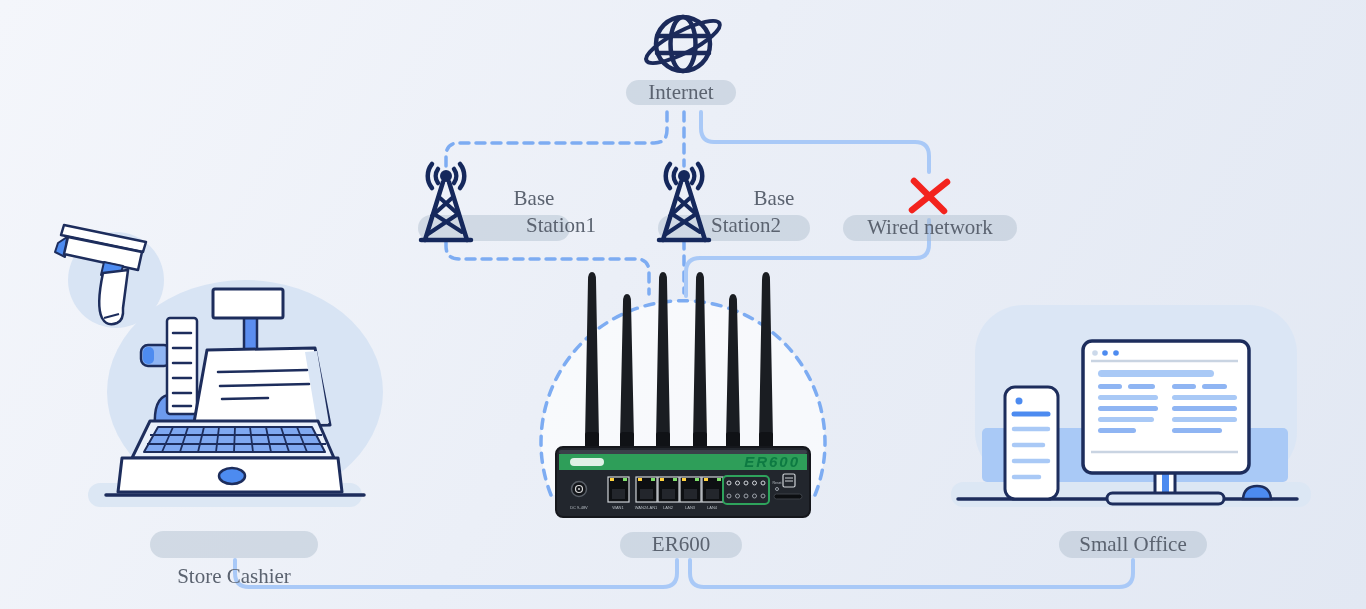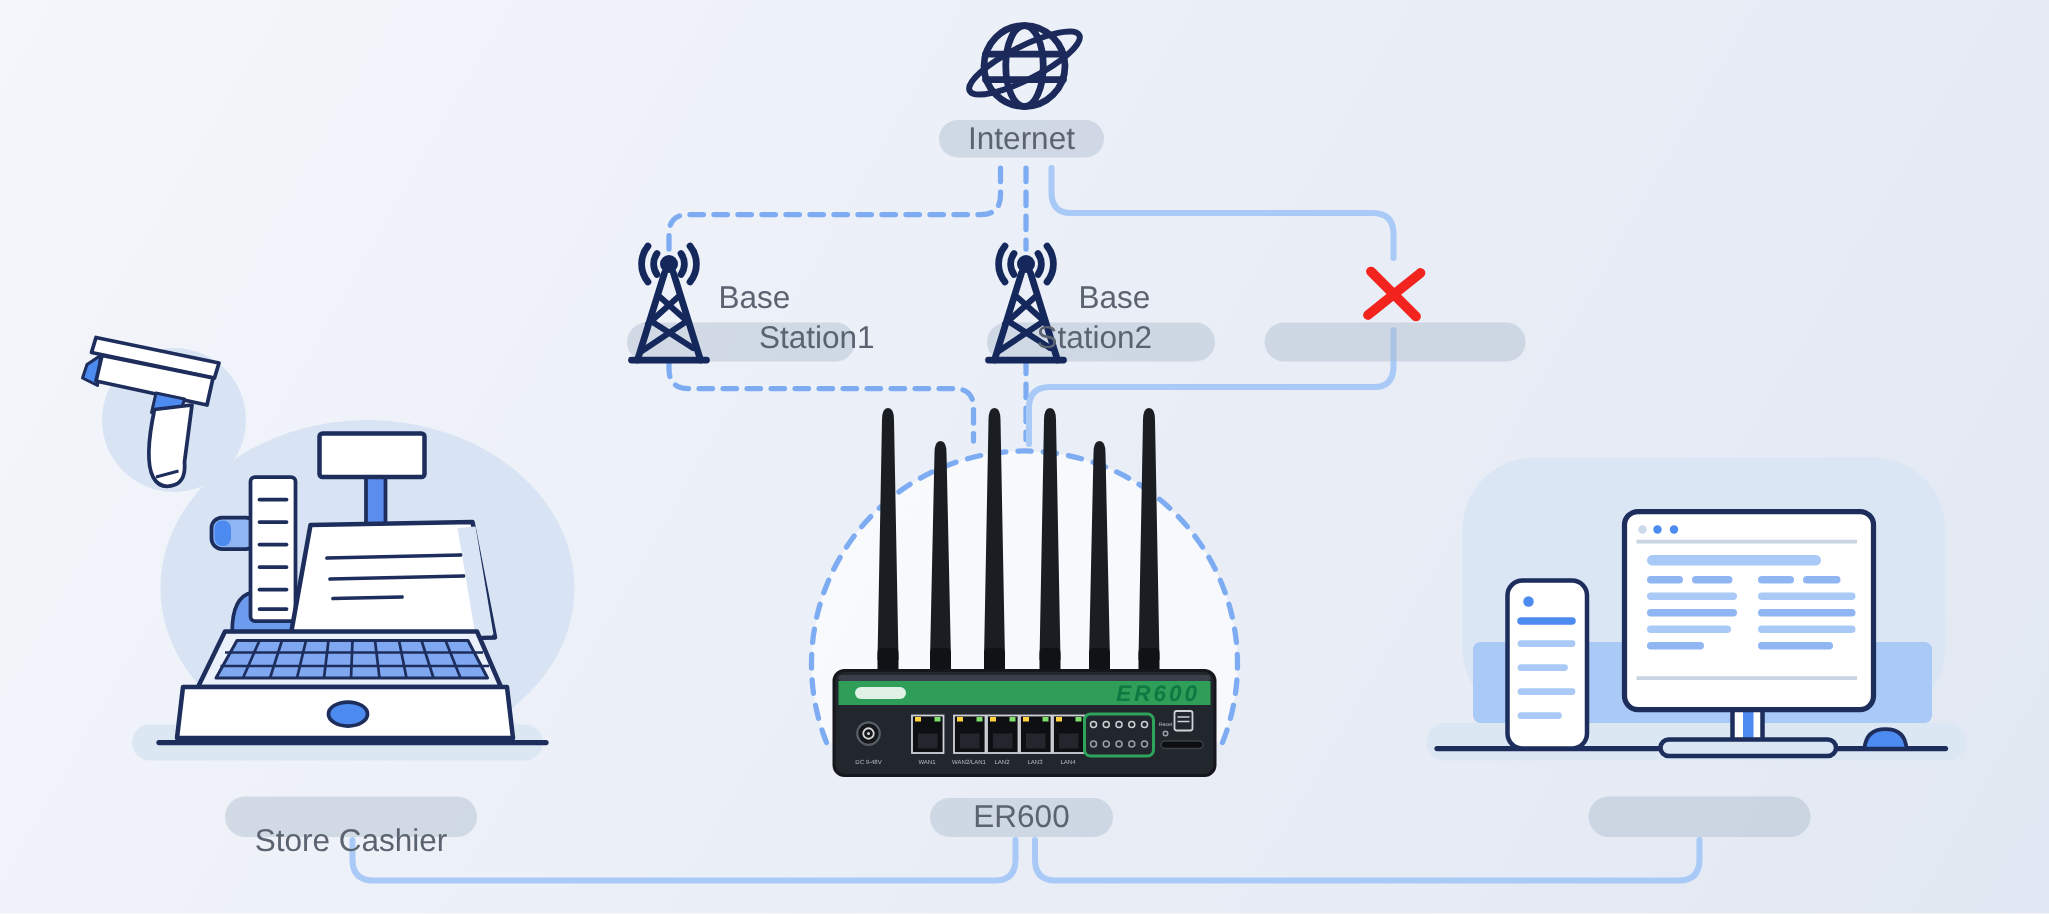--- a/index.html
+++ b/index.html
@@ -4,23 +4,23 @@
 <style>
   html,body{margin:0;padding:0;}
   body{font-family:"Liberation Sans",sans-serif;}
   .stage{
     position:relative;width:1366px;height:609px;overflow:hidden;
     background:linear-gradient(120deg,#f4f6fb 0%,#ebeff7 45%,#e2e8f3 100%);
   }
   .stage svg.layer{position:absolute;left:0;top:0;}
   .lbl{
     position:absolute;color:#5b6370;font-size:21px;line-height:25px;
-    text-align:center;white-space:nowrap;pointer-events:none;
+    text-align:center;white-space:nowrap;pointer-events:none;font-family:Liberation Serif, serif;
   }
-  .lbl.left{text-align:left;}
+  .lbl.left{text-align:center;}
 </style>
 </head>
 <body>
 
 <div class="stage">
 
 <svg class="layer" width="1366" height="609" viewBox="0 0 1366 609">
 
   <g>
     <ellipse cx="245" cy="392" rx="138" ry="112" fill="#d8e4f4"></ellipse>
@@ -305,19 +305,21 @@
 </svg>
 
 <div class="lbl" style="left:626px;top:80px;width:110px;">Internet</div>
 
 <div class="lbl left" style="left:479px;top:186px;width:110px;">Base</div>
 <div class="lbl left" style="left:506px;top:213px;width:110px;">Station1</div>
 
 <div class="lbl left" style="left:719px;top:186px;width:110px;">Base</div>
 <div class="lbl left" style="left:691px;top:213px;width:110px;">Station2</div>
 
+<div class="lbl" style="left:843px;top:215px;width:174px;">Wired network</div>
 
 <div class="lbl" style="left:620px;top:532px;width:122px;">ER600</div>
 
-<div class="lbl" style="left:150px;top:548px;width:168px;">Store Cashier</div>
-
+<div class="lbl" style="left:150px;top:564px;width:168px;">Store Cashier</div>
+
+<div class="lbl" style="left:1059px;top:532px;width:148px;">Small Office</div>
 
 </div>
 
 </body></html>

